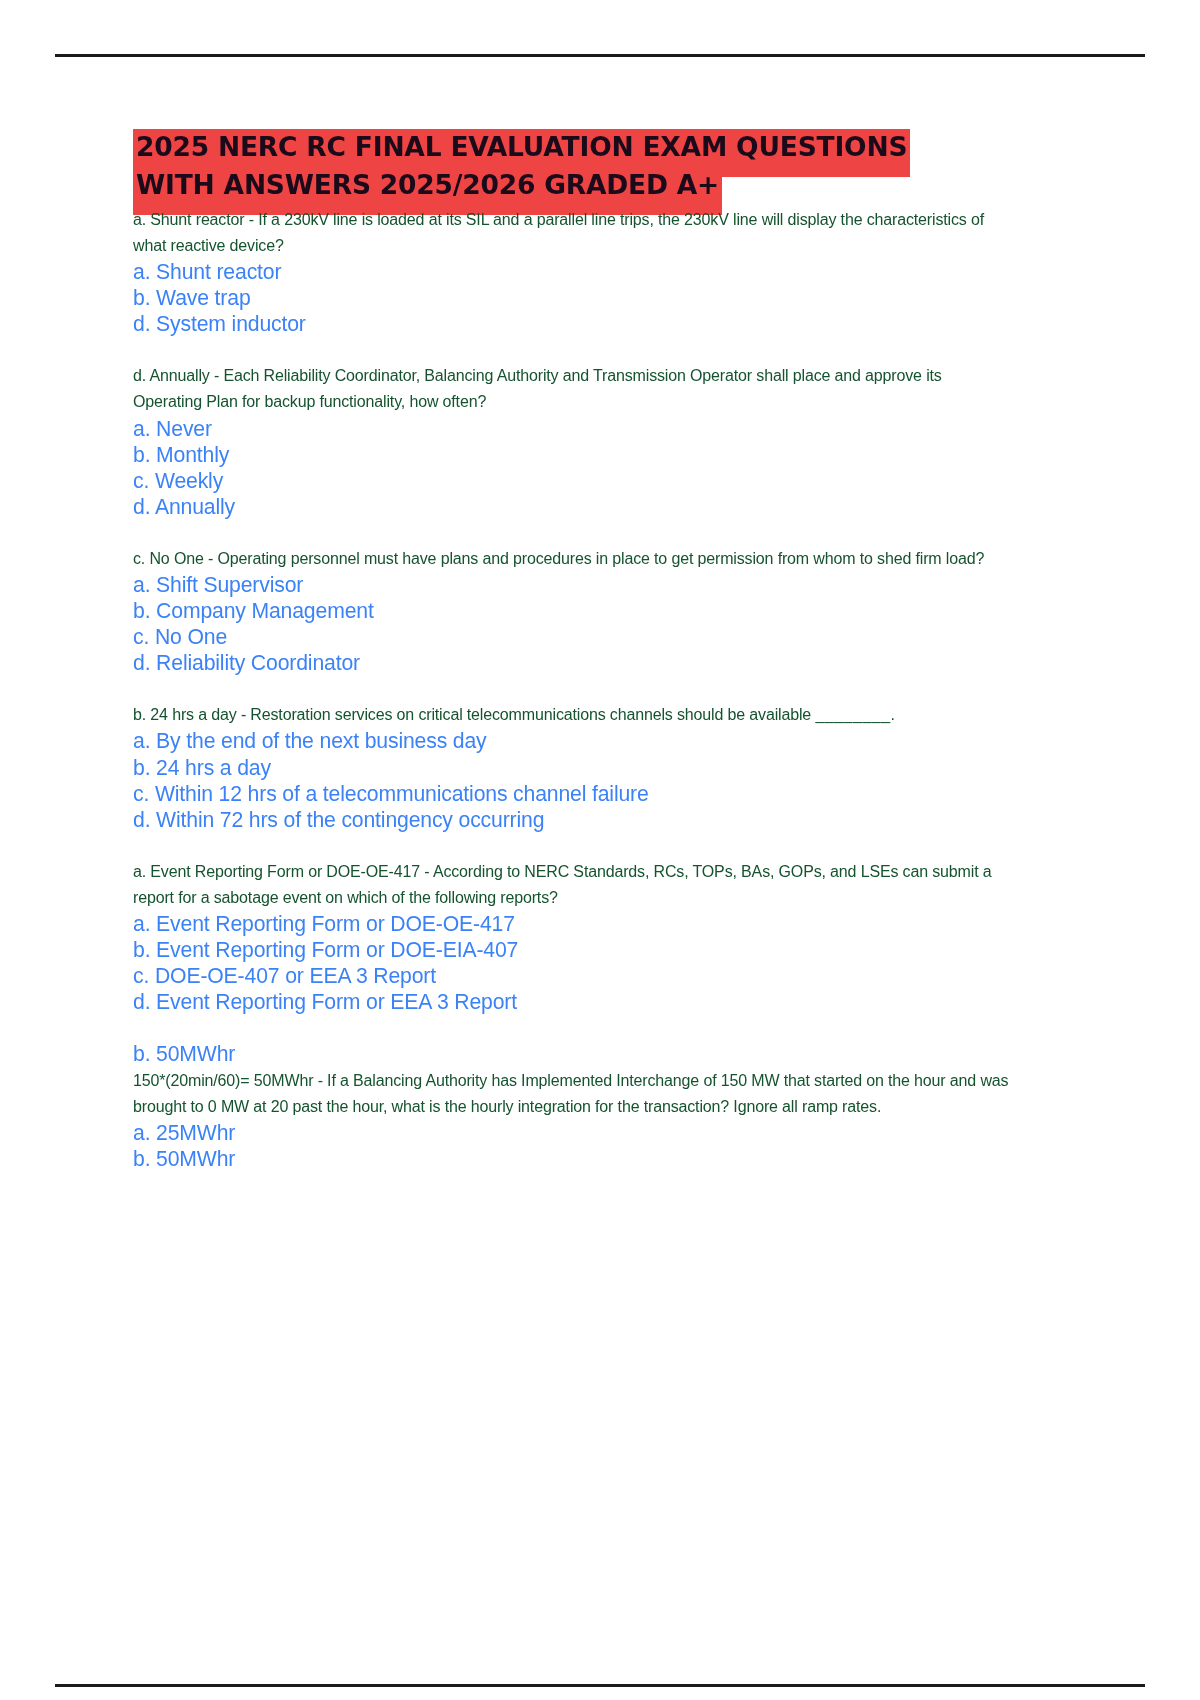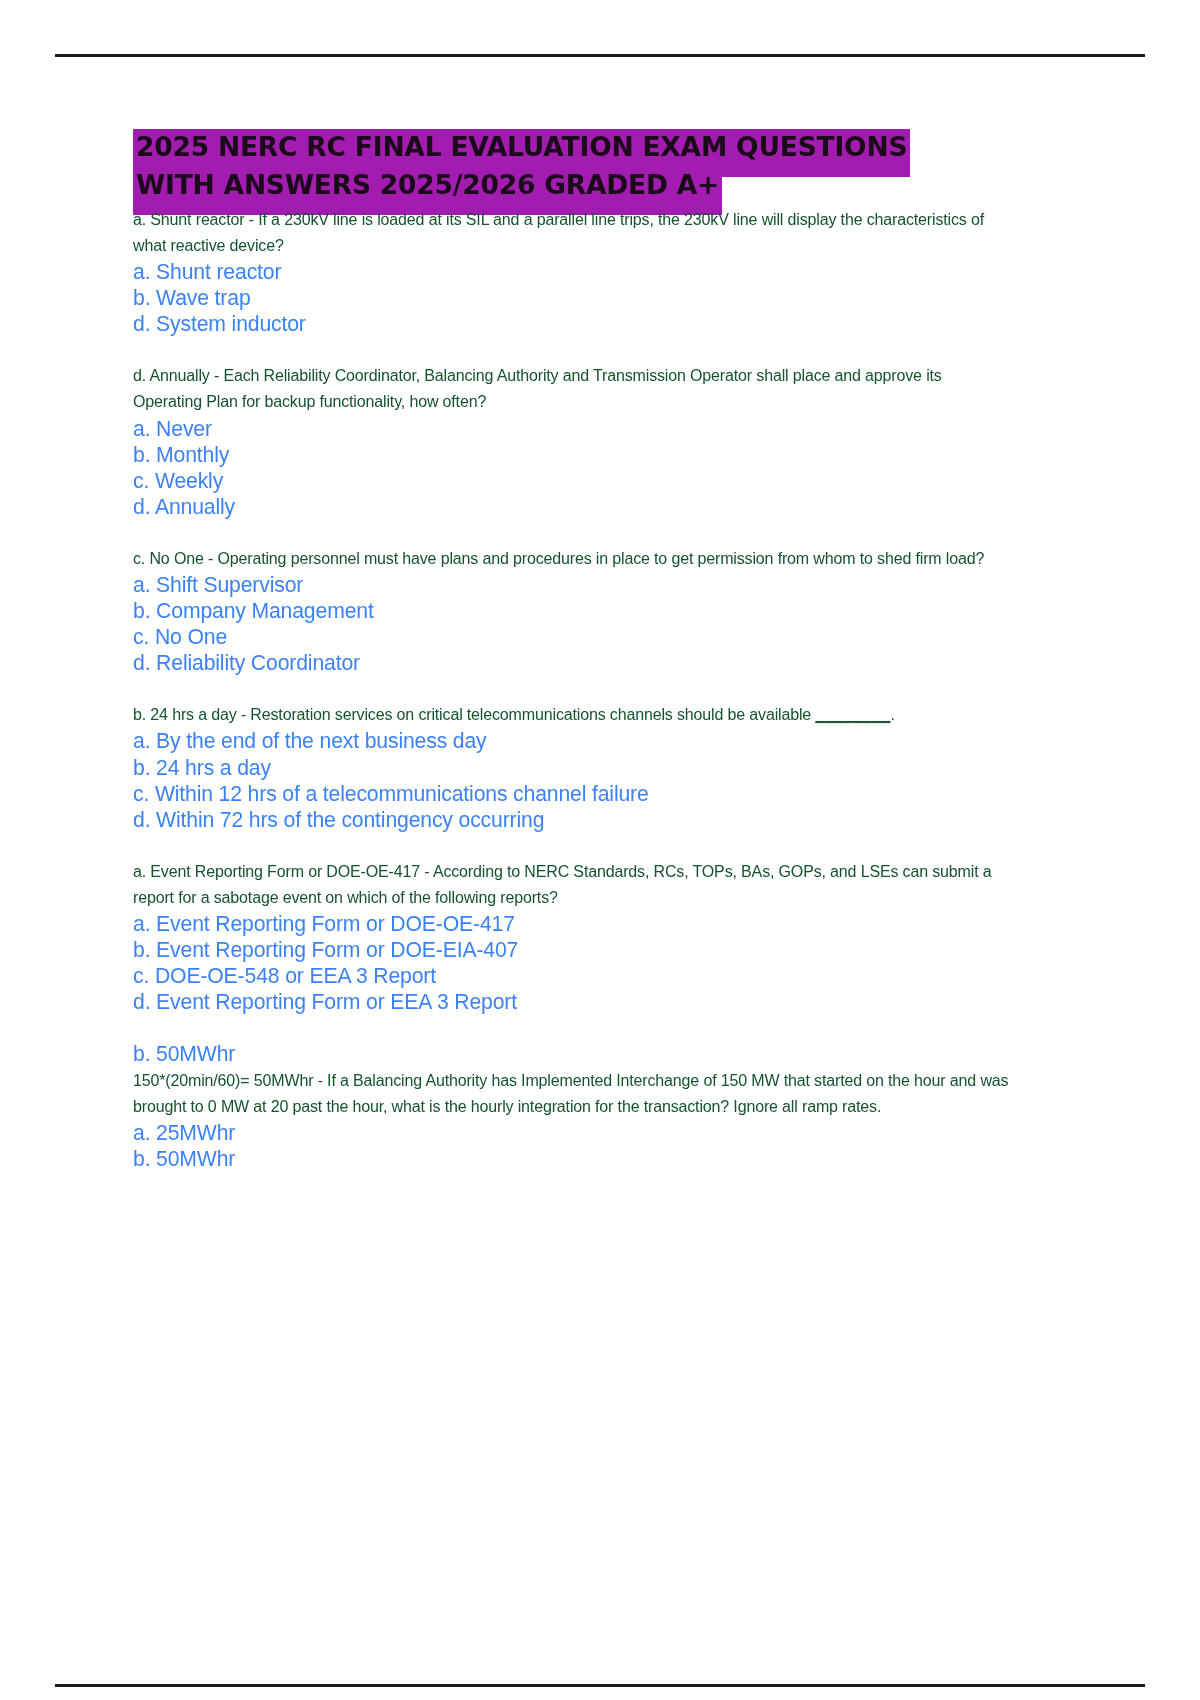--- a/index.html
+++ b/index.html
@@ -36,21 +36,21 @@
     top: 130px;
     width: 880px;
   }
 
   .title-block {
     margin: 0 0 2px 0;
     line-height: 1.30;
   }
   .title-line {
     display: inline;
-    background: #a21caf;
+    background: #ef4444;
     color: #1a0a1a;
     font-family: "DejaVu Sans", sans-serif;
     font-weight: bold;
     font-size: 26.5px;
     letter-spacing: -0.2px;
     padding: 2px 3px 15px 3px;
     box-decoration-break: clone;
     -webkit-box-decoration-break: clone;
   }
   .title-row { margin-bottom: 4px; }
@@ -69,21 +69,20 @@
   .para {
     font-size: 16px;
     line-height: 26.1px;
     color: #14532d;
     letter-spacing: -0.15px;
   }
   .gap {
     height: 26px;
   }
   .blank-fill {
-    text-decoration: underline;
     letter-spacing: 0.5px;
   }
 </style>
 </head>
 <body>
 
 <div class="page">
 
   <div class="rule top"></div>
   <div class="rule bottom"></div>
@@ -135,21 +134,21 @@
       <div class="line">c. Within 12 hrs of a telecommunications channel failure</div>
       <div class="line">d. Within 72 hrs of the contingency occurring</div>
     </div>
 
     <div class="gap"></div>
 
     <div class="block">
       <div class="para">a. Event Reporting Form or DOE-OE-417 - According to NERC Standards, RCs, TOPs, BAs, GOPs, and LSEs can submit a report for a sabotage event on which of the following reports?</div>
       <div class="line">a. Event Reporting Form or DOE-OE-417</div>
       <div class="line">b. Event Reporting Form or DOE-EIA-407</div>
-      <div class="line">c. DOE-OE-548 or EEA 3 Report</div>
+      <div class="line">c. DOE-OE-407 or EEA 3 Report</div>
       <div class="line">d. Event Reporting Form or EEA 3 Report</div>
     </div>
 
     <div class="gap"></div>
 
     <div class="block">
       <div class="line">b. 50MWhr</div>
       <div class="para">150*(20min/60)= 50MWhr - If a Balancing Authority has Implemented Interchange of 150 MW that started on the hour and was brought to 0 MW at 20 past the hour, what is the hourly integration for the transaction? Ignore all ramp rates.</div>
       <div class="line">a. 25MWhr</div>
       <div class="line">b. 50MWhr</div>

